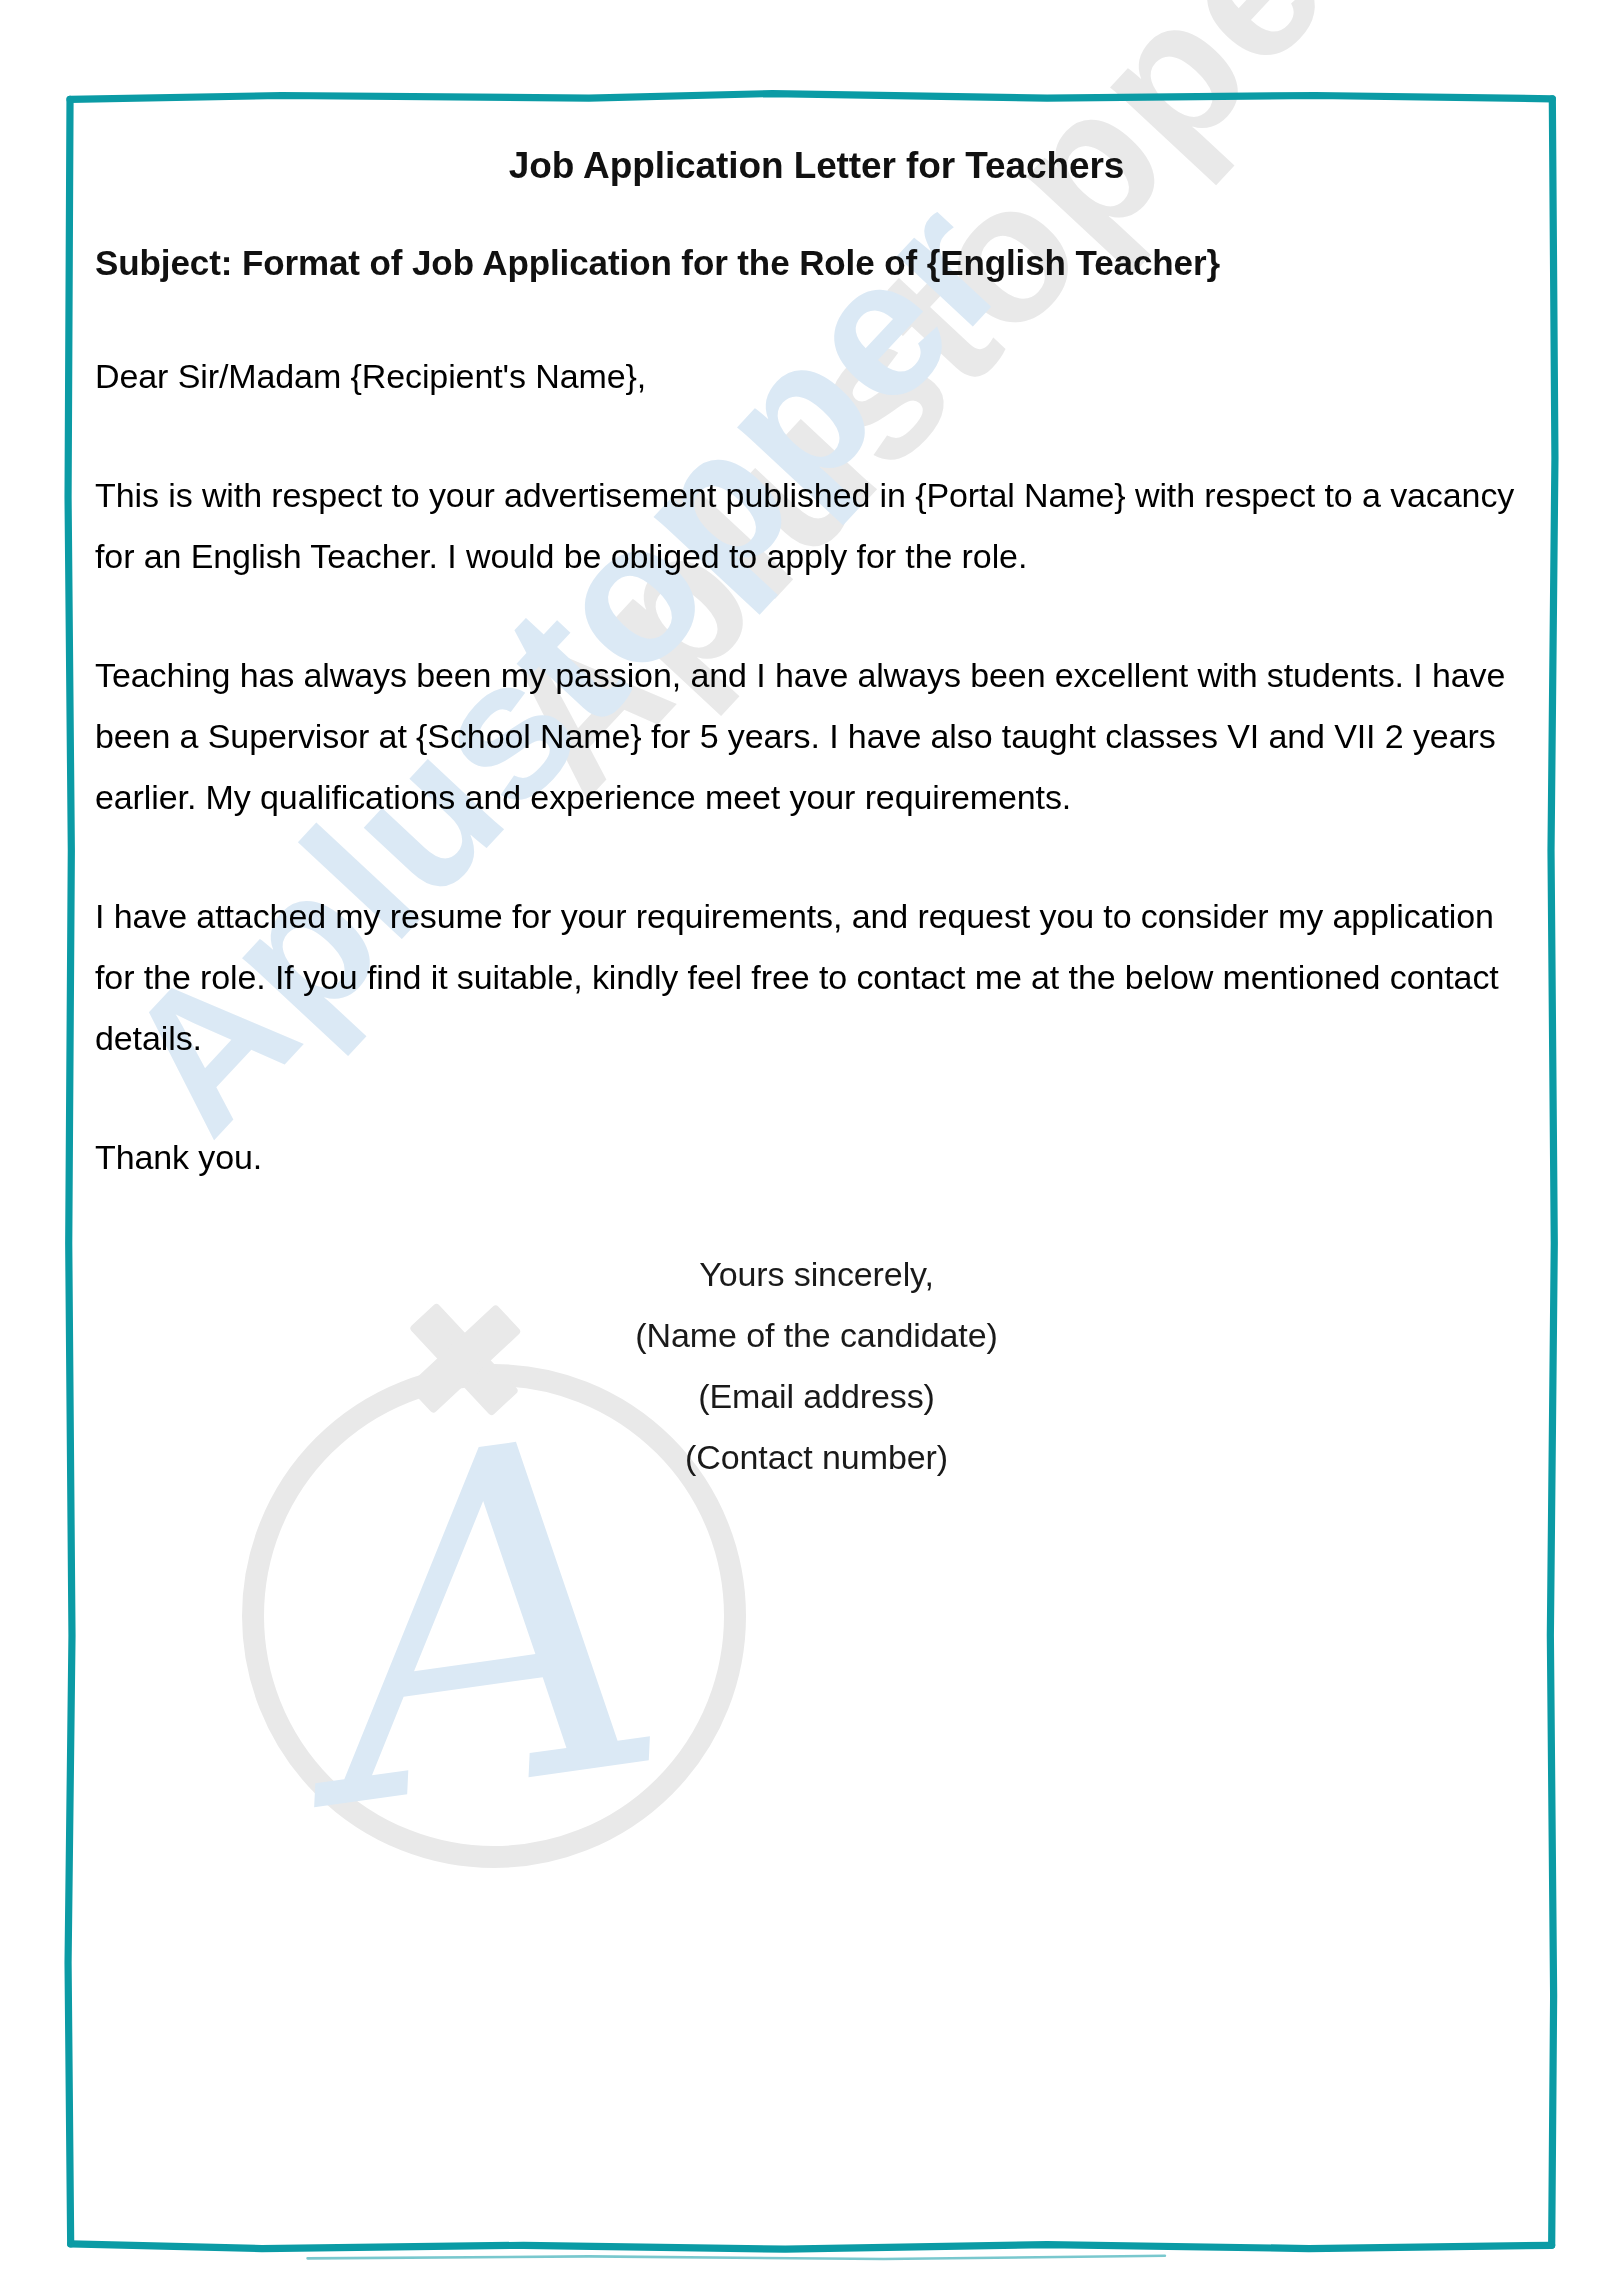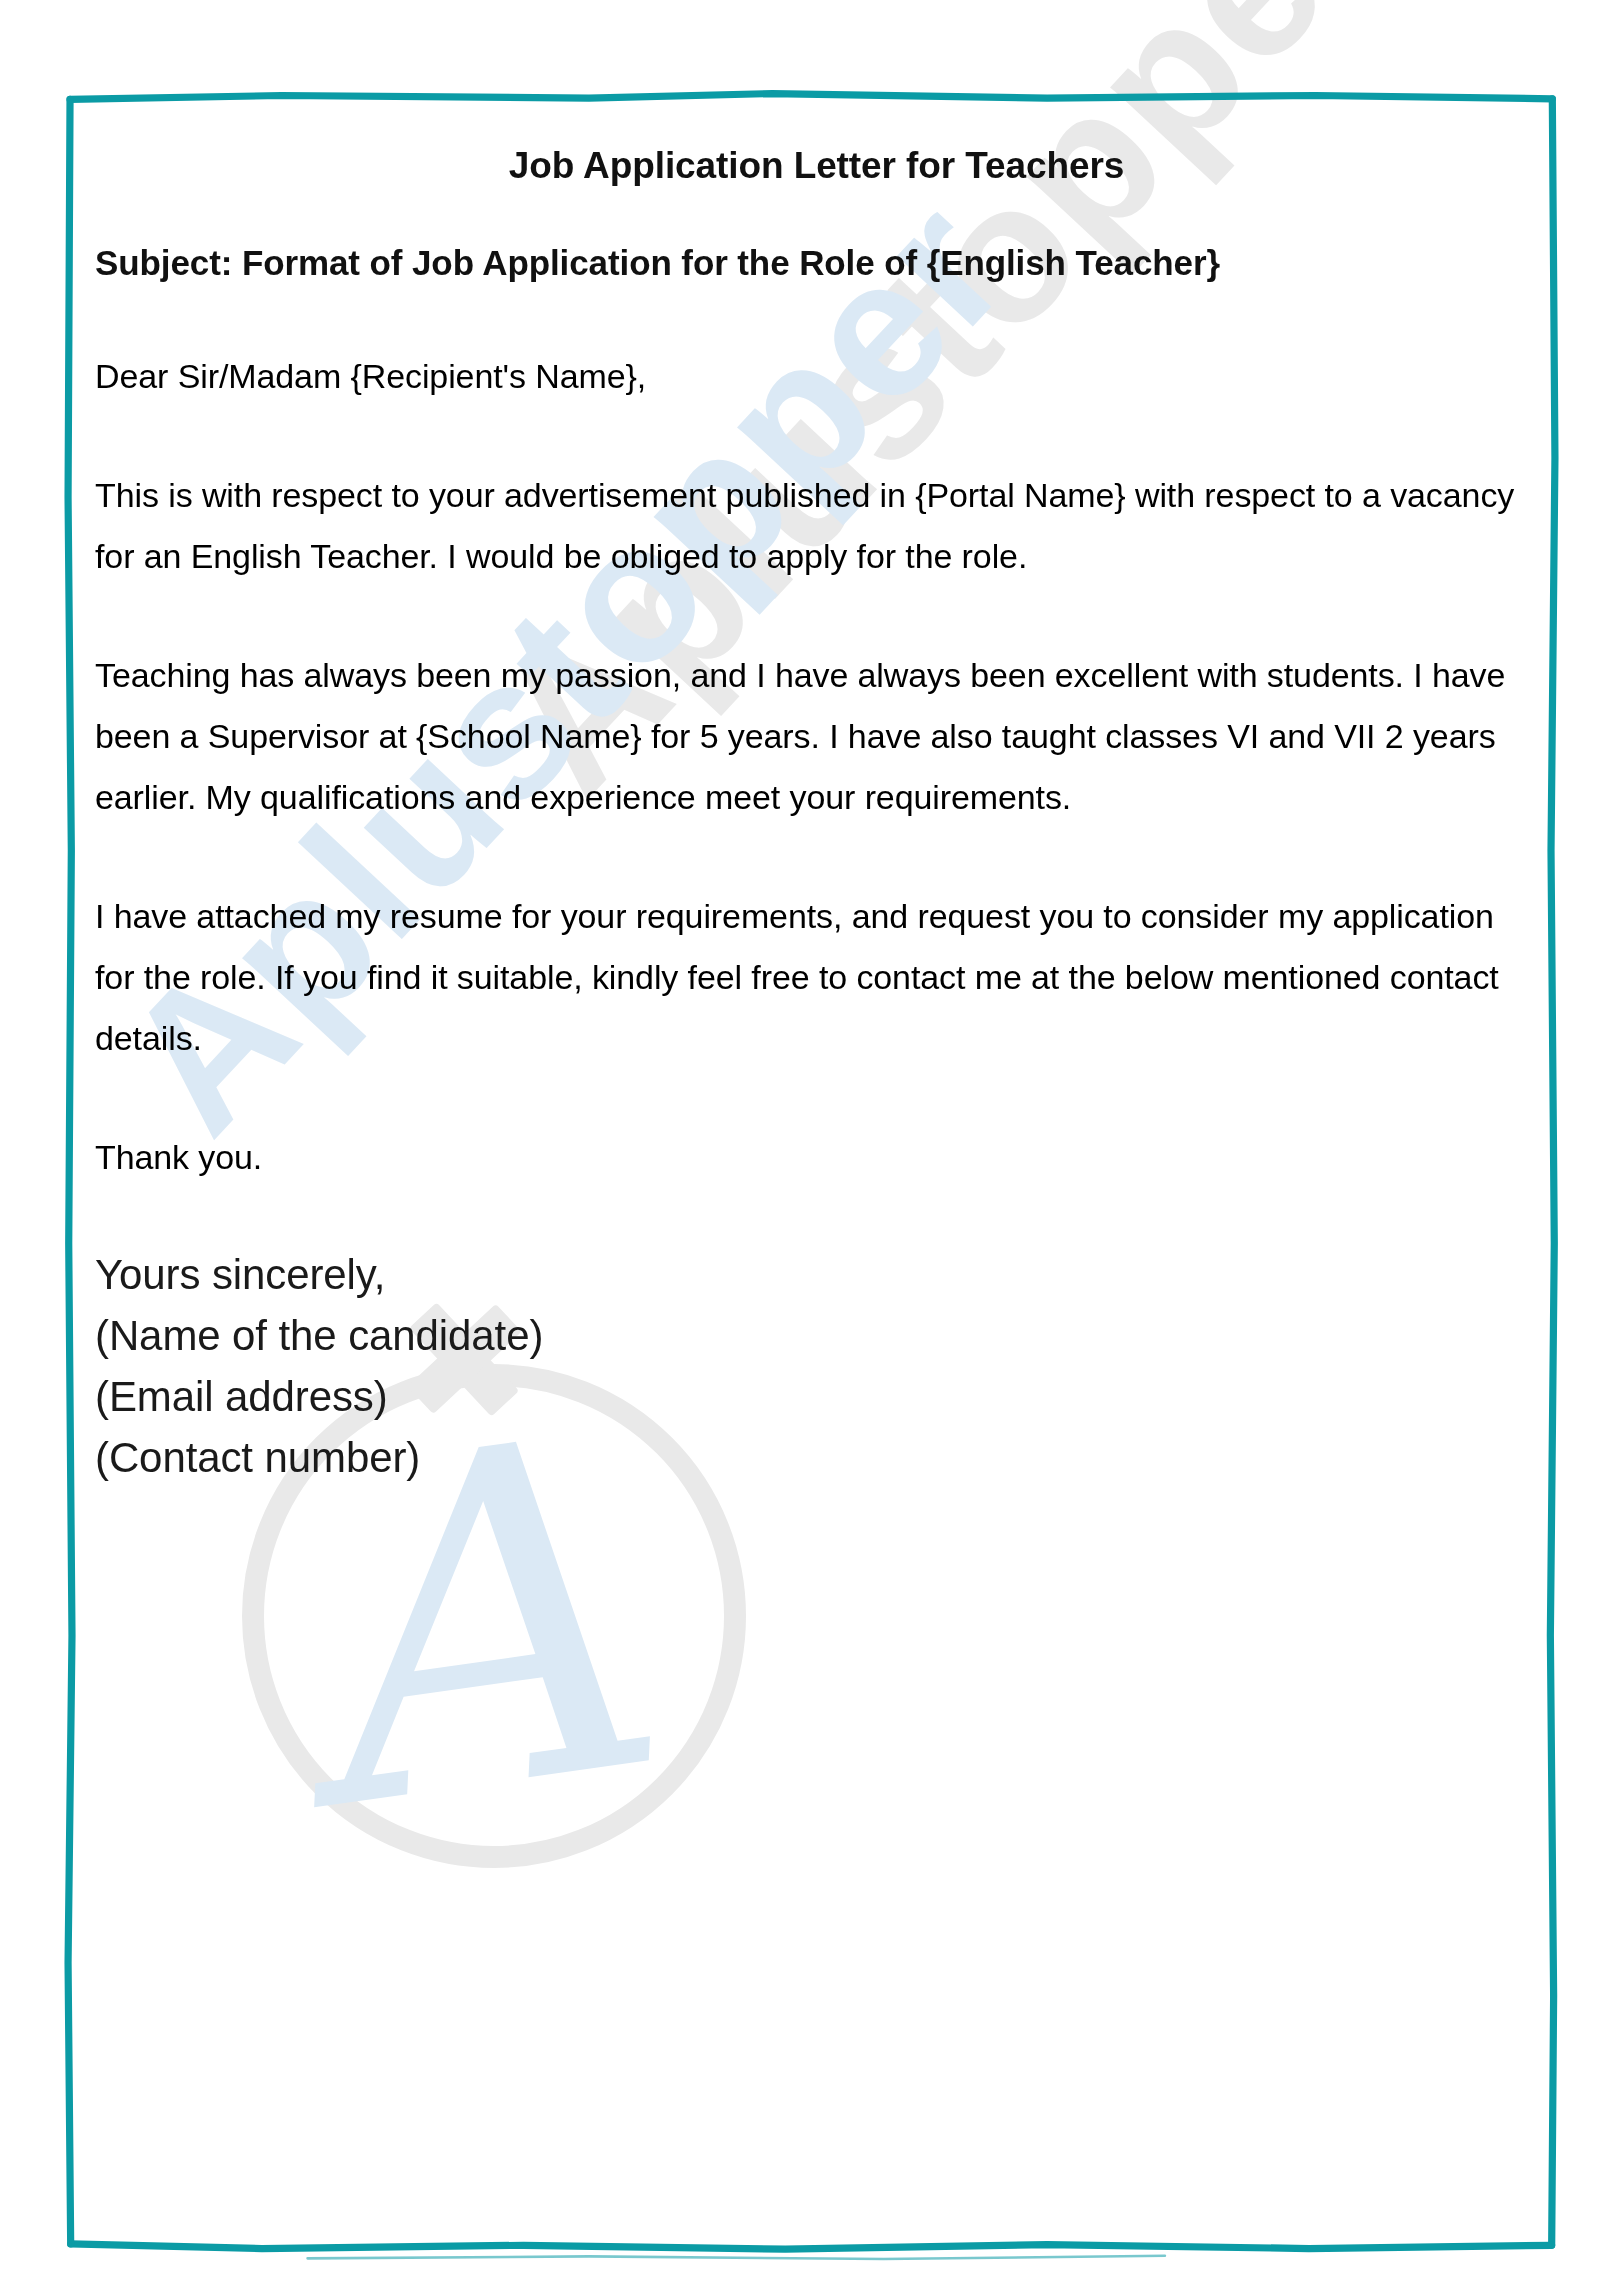--- a/index.html
+++ b/index.html
@@ -152,26 +152,27 @@
     line-height: 61px;
     margin: 0;
     letter-spacing: -0.1px;
   }
 
   .gap-lg { height: 60px; }
   .gap-md { height: 58px; }
   .gap-sm { height: 56px; }
 
   .sig-line {
-    font-size: 42px;
+    font-size: 34px;
     font-weight: 400;
     color: #1a1a1a;
     line-height: 61px;
     margin: 0;
     letter-spacing: -0.1px;
+    text-align: center;
   }
 </style>
 </head>
 <body>
 
 <div id="page">
 
   <div class="watermark">
     <div class="wm-diag-gray">Aplustopper</div>
     <div class="wm-ring"></div>

